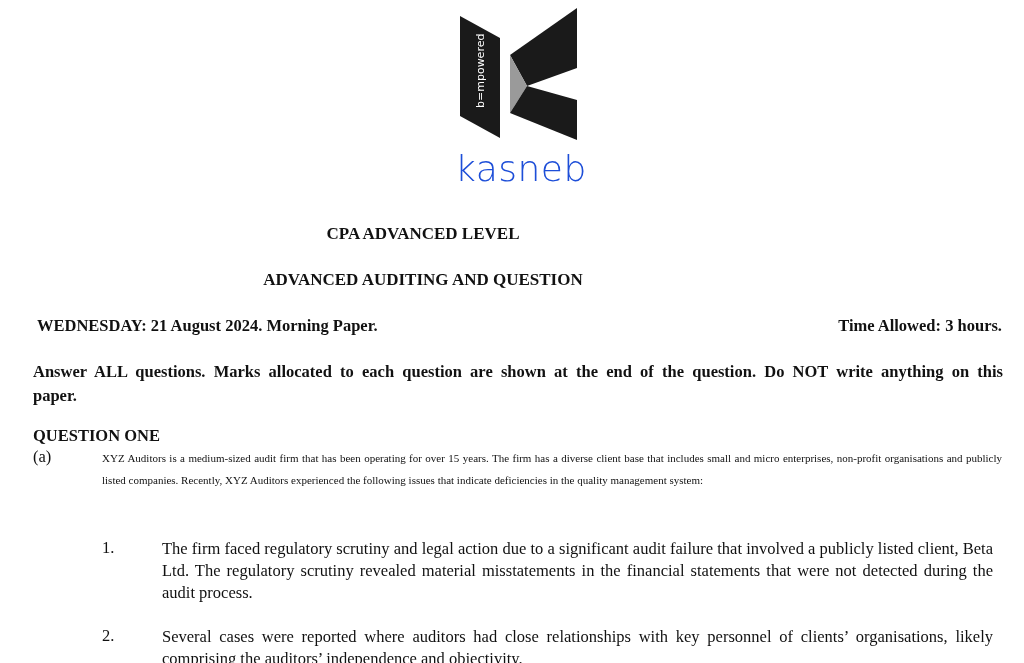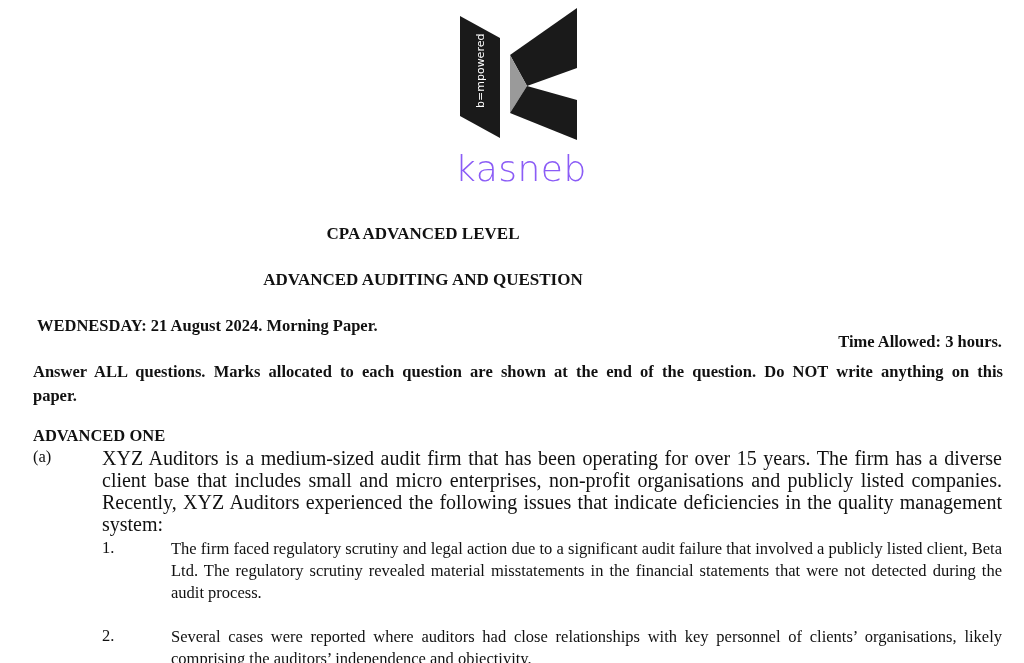--- a/index.html
+++ b/index.html
@@ -1,31 +1,31 @@
 <!DOCTYPE html>
 <html><head>
   <meta charset="utf-8">
   <style>
     html, body { margin:0; padding:0; background:#ffffff; }
     body { width:1024px; height:663px; overflow:hidden; position:relative; font-family:"Liberation Serif", serif; color:#111; }
     .logo { position:absolute; left:455px; top:8px; width:125px; height:175px; }
     .logo svg { position:absolute; left:0; top:0; }
-    .logo-word { position:absolute; left:0; top:140px; width:125px; text-align:center; font-family:"DejaVu Sans", sans-serif; font-size:36px; font-weight:300; color:#8b5cf6; letter-spacing:0.5px; }
+    .logo-word { position:absolute; left:0; top:140px; width:125px; text-align:center; font-family:"DejaVu Sans", sans-serif; font-size:36px; font-weight:300; color:#1d4ed8; letter-spacing:0.5px; }
     .center-title { position:absolute; left:0; width:846px; text-align:center; font-weight:bold; font-size:17px; }
     .t1 { top:224px; }
     .t2 { top:270px; }
     .row { position:absolute; font-weight:bold; font-size:16.5px; }
     .date { left:37px; top:316px; }
-    .time { right:22px; top:332px; }
+    .time { right:22px; top:316px; }
     .instr { position:absolute; left:33px; top:360px; width:970px; font-weight:bold; font-size:16.5px; text-align:justify; text-align-last:left; line-height:24px; word-spacing:4px; }
     .qhead { position:absolute; left:33px; top:426px; font-weight:bold; font-size:16.5px; }
     .qlabel { position:absolute; left:33px; top:447px; font-size:16.5px; }
-    .para { position:absolute; left:102px; top:447px; width:900px; font-size:20px; line-height:22px; text-align:justify; }
+    .para { position:absolute; left:102px; top:447px; width:900px; font-size:11px; line-height:22px; text-align:justify; }
     .item-num { position:absolute; left:102px; font-size:16.5px; }
-    .item-text { position:absolute; left:171px; width:831px; font-size:16.5px; line-height:22px; text-align:justify; }
+    .item-text { position:absolute; left:162px; width:831px; font-size:16.5px; line-height:22px; text-align:justify; }
     .n1 { top:538px; } .i1 { top:538px; }
     .n2 { top:626px; } .i2 { top:626px; }
   </style>
 </head>
 <body>
 
 <div class="logo">
   <svg width="125" height="140" viewBox="0 0 125 140">
     <polygon points="5,8 45,30 45,130 5,108" fill="#1a1a1a"></polygon>
     <polygon points="122,0 122,60 72,78 55,47" fill="#1a1a1a"></polygon>
@@ -37,21 +37,21 @@
 </div>
 
 <div class="center-title t1">CPA ADVANCED LEVEL</div>
 <div class="center-title t2">ADVANCED AUDITING AND QUESTION</div>
 
 <div class="row date">WEDNESDAY: 21 August 2024.  Morning Paper.</div>
 <div class="row time">Time Allowed: 3 hours.</div>
 
 <div class="instr">Answer ALL questions. Marks allocated to each question are shown at the end of the question. Do NOT write anything on this paper.</div>
 
-<div class="qhead">ADVANCED ONE</div>
+<div class="qhead">QUESTION ONE</div>
 <div class="qlabel">(a)</div>
 <div class="para">XYZ Auditors is a medium-sized audit firm that has been operating for over 15 years. The firm has a diverse client base that includes small and micro enterprises, non-profit organisations and publicly listed companies. Recently, XYZ Auditors experienced the following issues that indicate deficiencies in the quality management system:</div>
 
 <div class="item-num n1">1.</div>
 <div class="item-text i1">The firm faced regulatory scrutiny and legal action due to a significant audit failure that involved a publicly listed client, Beta Ltd. The regulatory scrutiny revealed material misstatements in the financial statements that were not detected during the audit process.</div>
 
 <div class="item-num n2">2.</div>
 <div class="item-text i2">Several cases were reported where auditors had close relationships with key personnel of clients’ organisations, likely comprising the auditors’ independence and objectivity.</div>
 
 </body></html>

